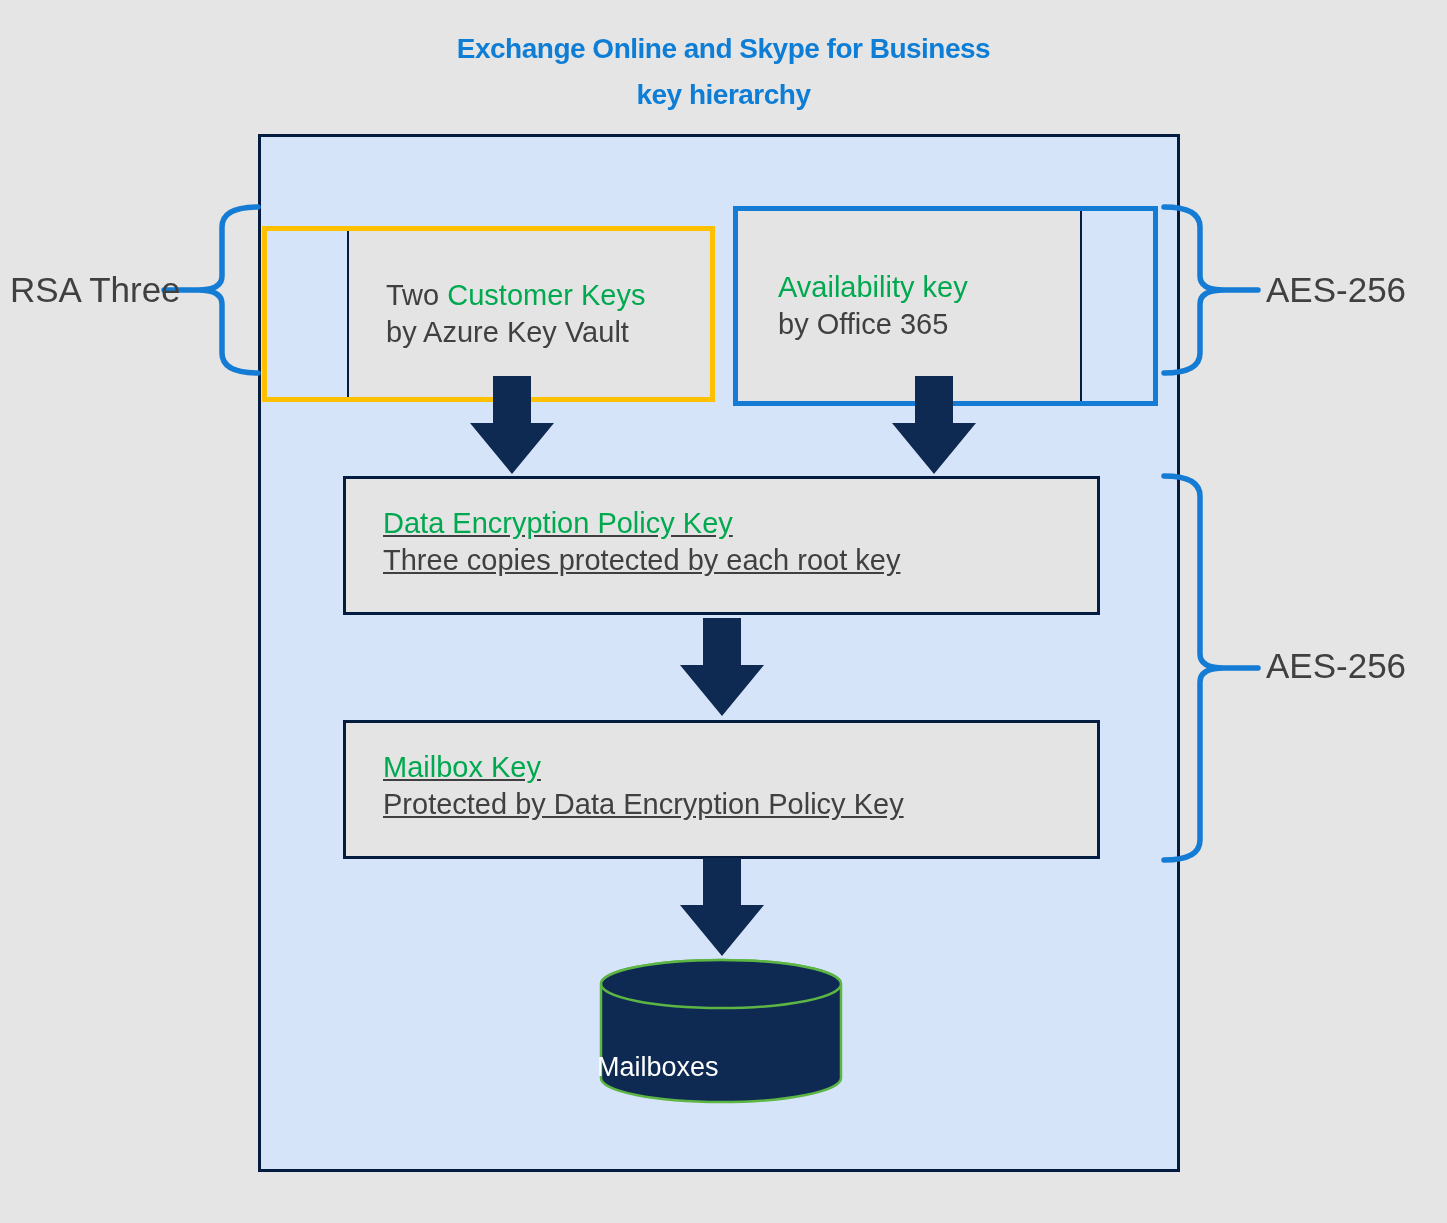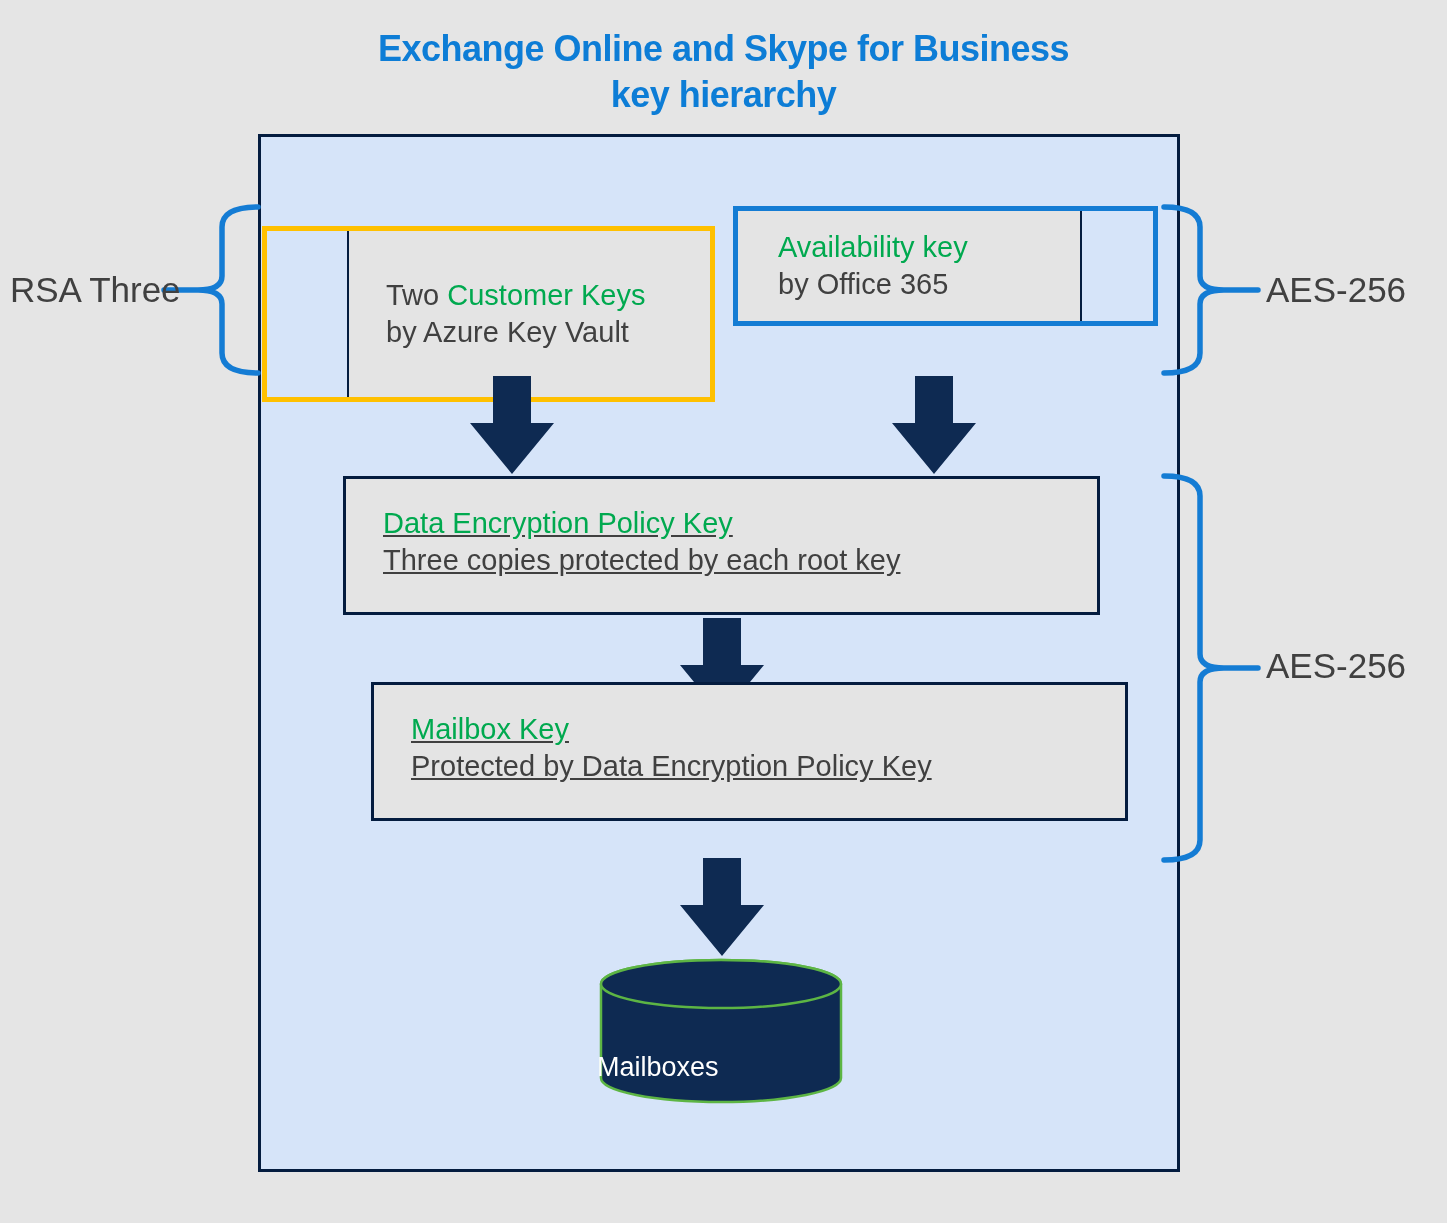--- a/index.html
+++ b/index.html
@@ -11,49 +11,49 @@
   #canvas{
     position:relative;width:1447px;height:1223px;overflow:hidden;
     background:var(--page-bg);
     font-family:"Liberation Sans","DejaVu Sans",sans-serif;
     color:var(--text-dark);
   }
   .abs{position:absolute;}
   
   .title{
     left:0;right:0;top:26px;text-align:center;
-    color:var(--title-blue);font-weight:bold;font-size:36px;line-height:46px;letter-spacing:-0.5px;
+    color:var(--title-blue);font-weight:bold;font-size:28px;line-height:46px;letter-spacing:-0.5px;
   }
   
   .container{
     left:258px;top:134px;width:922px;height:1038px;box-sizing:border-box;
     background:var(--panel-blue);border:3px solid var(--navy-dark);
   }
   
   .keybox{box-sizing:border-box;}
   .keybox .fill{position:absolute;top:0;bottom:0;background:var(--box-gray);box-sizing:border-box;}
   .goldbox{left:262px;top:206px;width:453px;height:176px;border:5px solid var(--gold);margin-top:20px;}
   .goldbox .fill{left:80px;right:0;border-left:2px solid var(--navy-dark);}
-  .bluebox{left:733px;top:206px;width:425px;height:120px;border:5px solid var(--blue);}
+  .bluebox{left:733px;top:206px;width:425px;height:200px;border:5px solid var(--blue);}
   .bluebox .fill{left:0;right:71px;border-right:2px solid var(--navy-dark);}
   .keytext{
     position:absolute;top:0;bottom:0;display:flex;flex-direction:column;justify-content:center;
     font-size:29px;line-height:37px;color:var(--text-dark);
   }
   .goldbox .keytext{left:119px;right:8px;}
   .bluebox .keytext{left:40px;right:8px;}
   .green{color:var(--green);}
   
   .midbox{
     left:343px;width:757px;height:139px;box-sizing:border-box;
     background:var(--box-gray);border:3px solid var(--navy-dark);
     padding:26px 20px 0 37px;font-size:29px;line-height:37px;text-decoration:underline;
   }
   .depbox{top:476px;}
-  .mbxbox{top:682px;margin-left:28px;}
+  .mbxbox{top:720px;}
   
   .arrow{width:84px;height:98px;}
   
   .sidelabel{font-size:35px;color:var(--text-dark);white-space:nowrap;}
   .rsa{left:10px;top:270px;width:162px;text-align:right;}
   .aes-top{left:1266px;top:270px;}
   .aes-bottom{left:1266px;top:646px;}
   
   .cyl-wrap{left:597px;top:956px;width:248px;height:150px;}
   .cyl-label{

